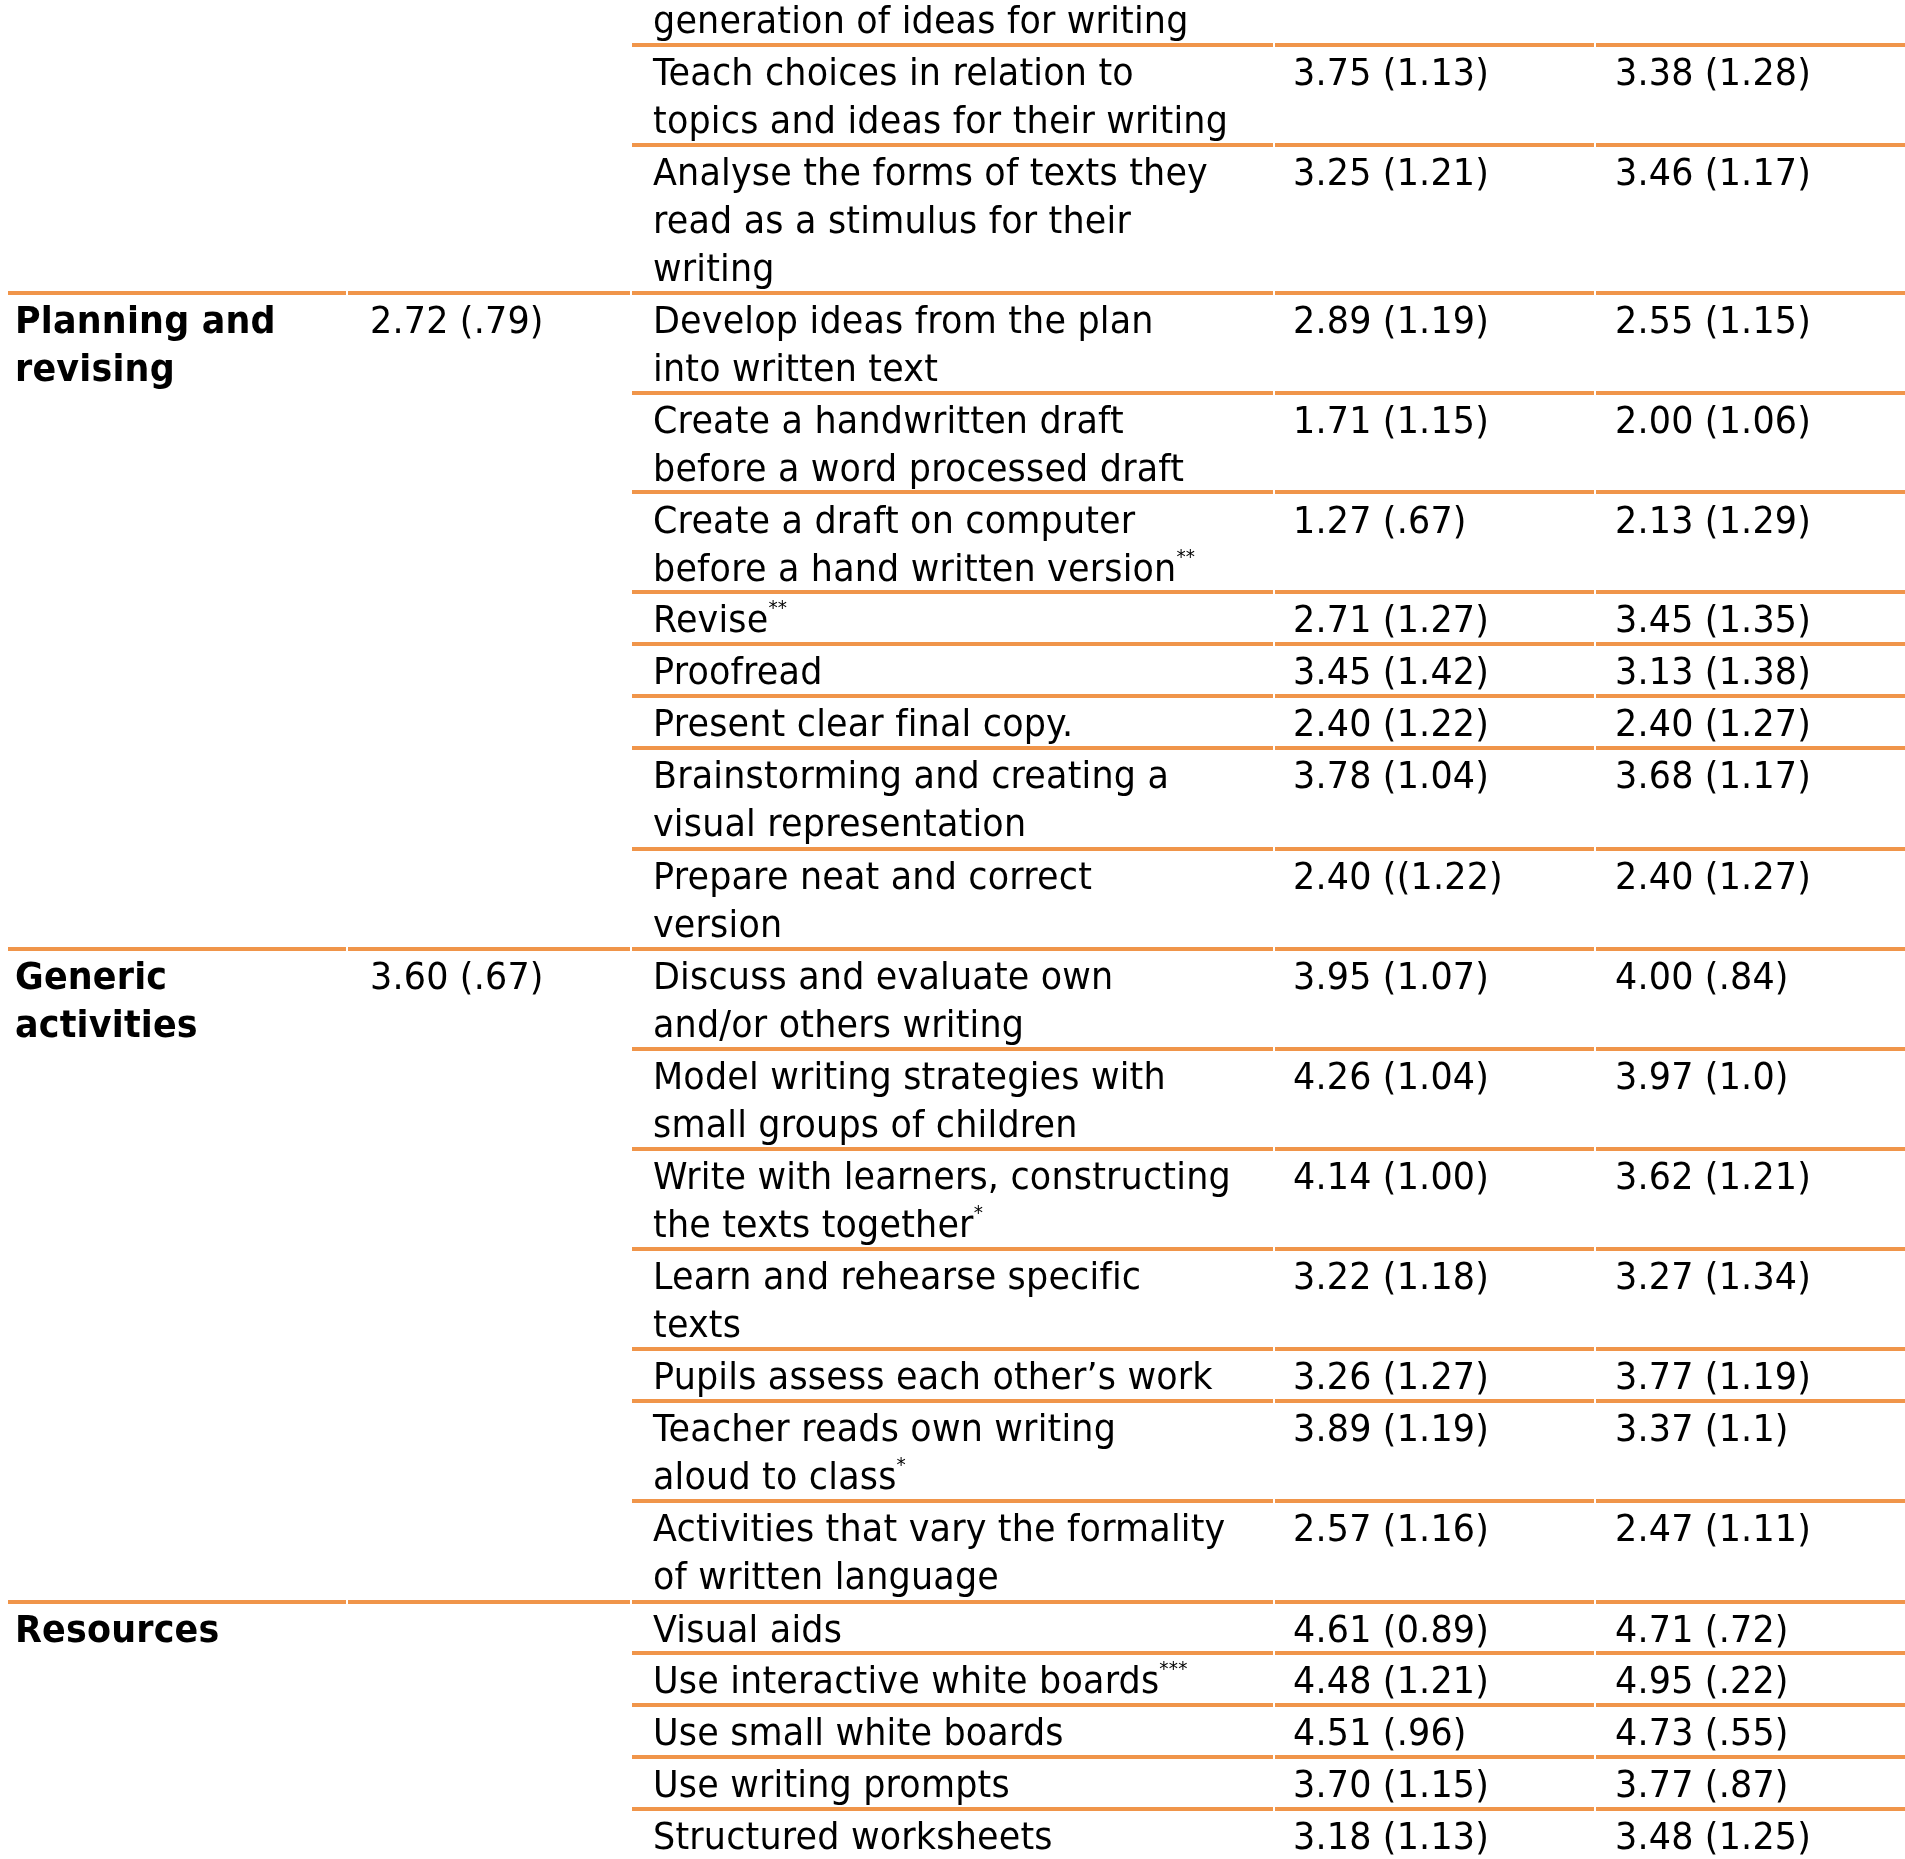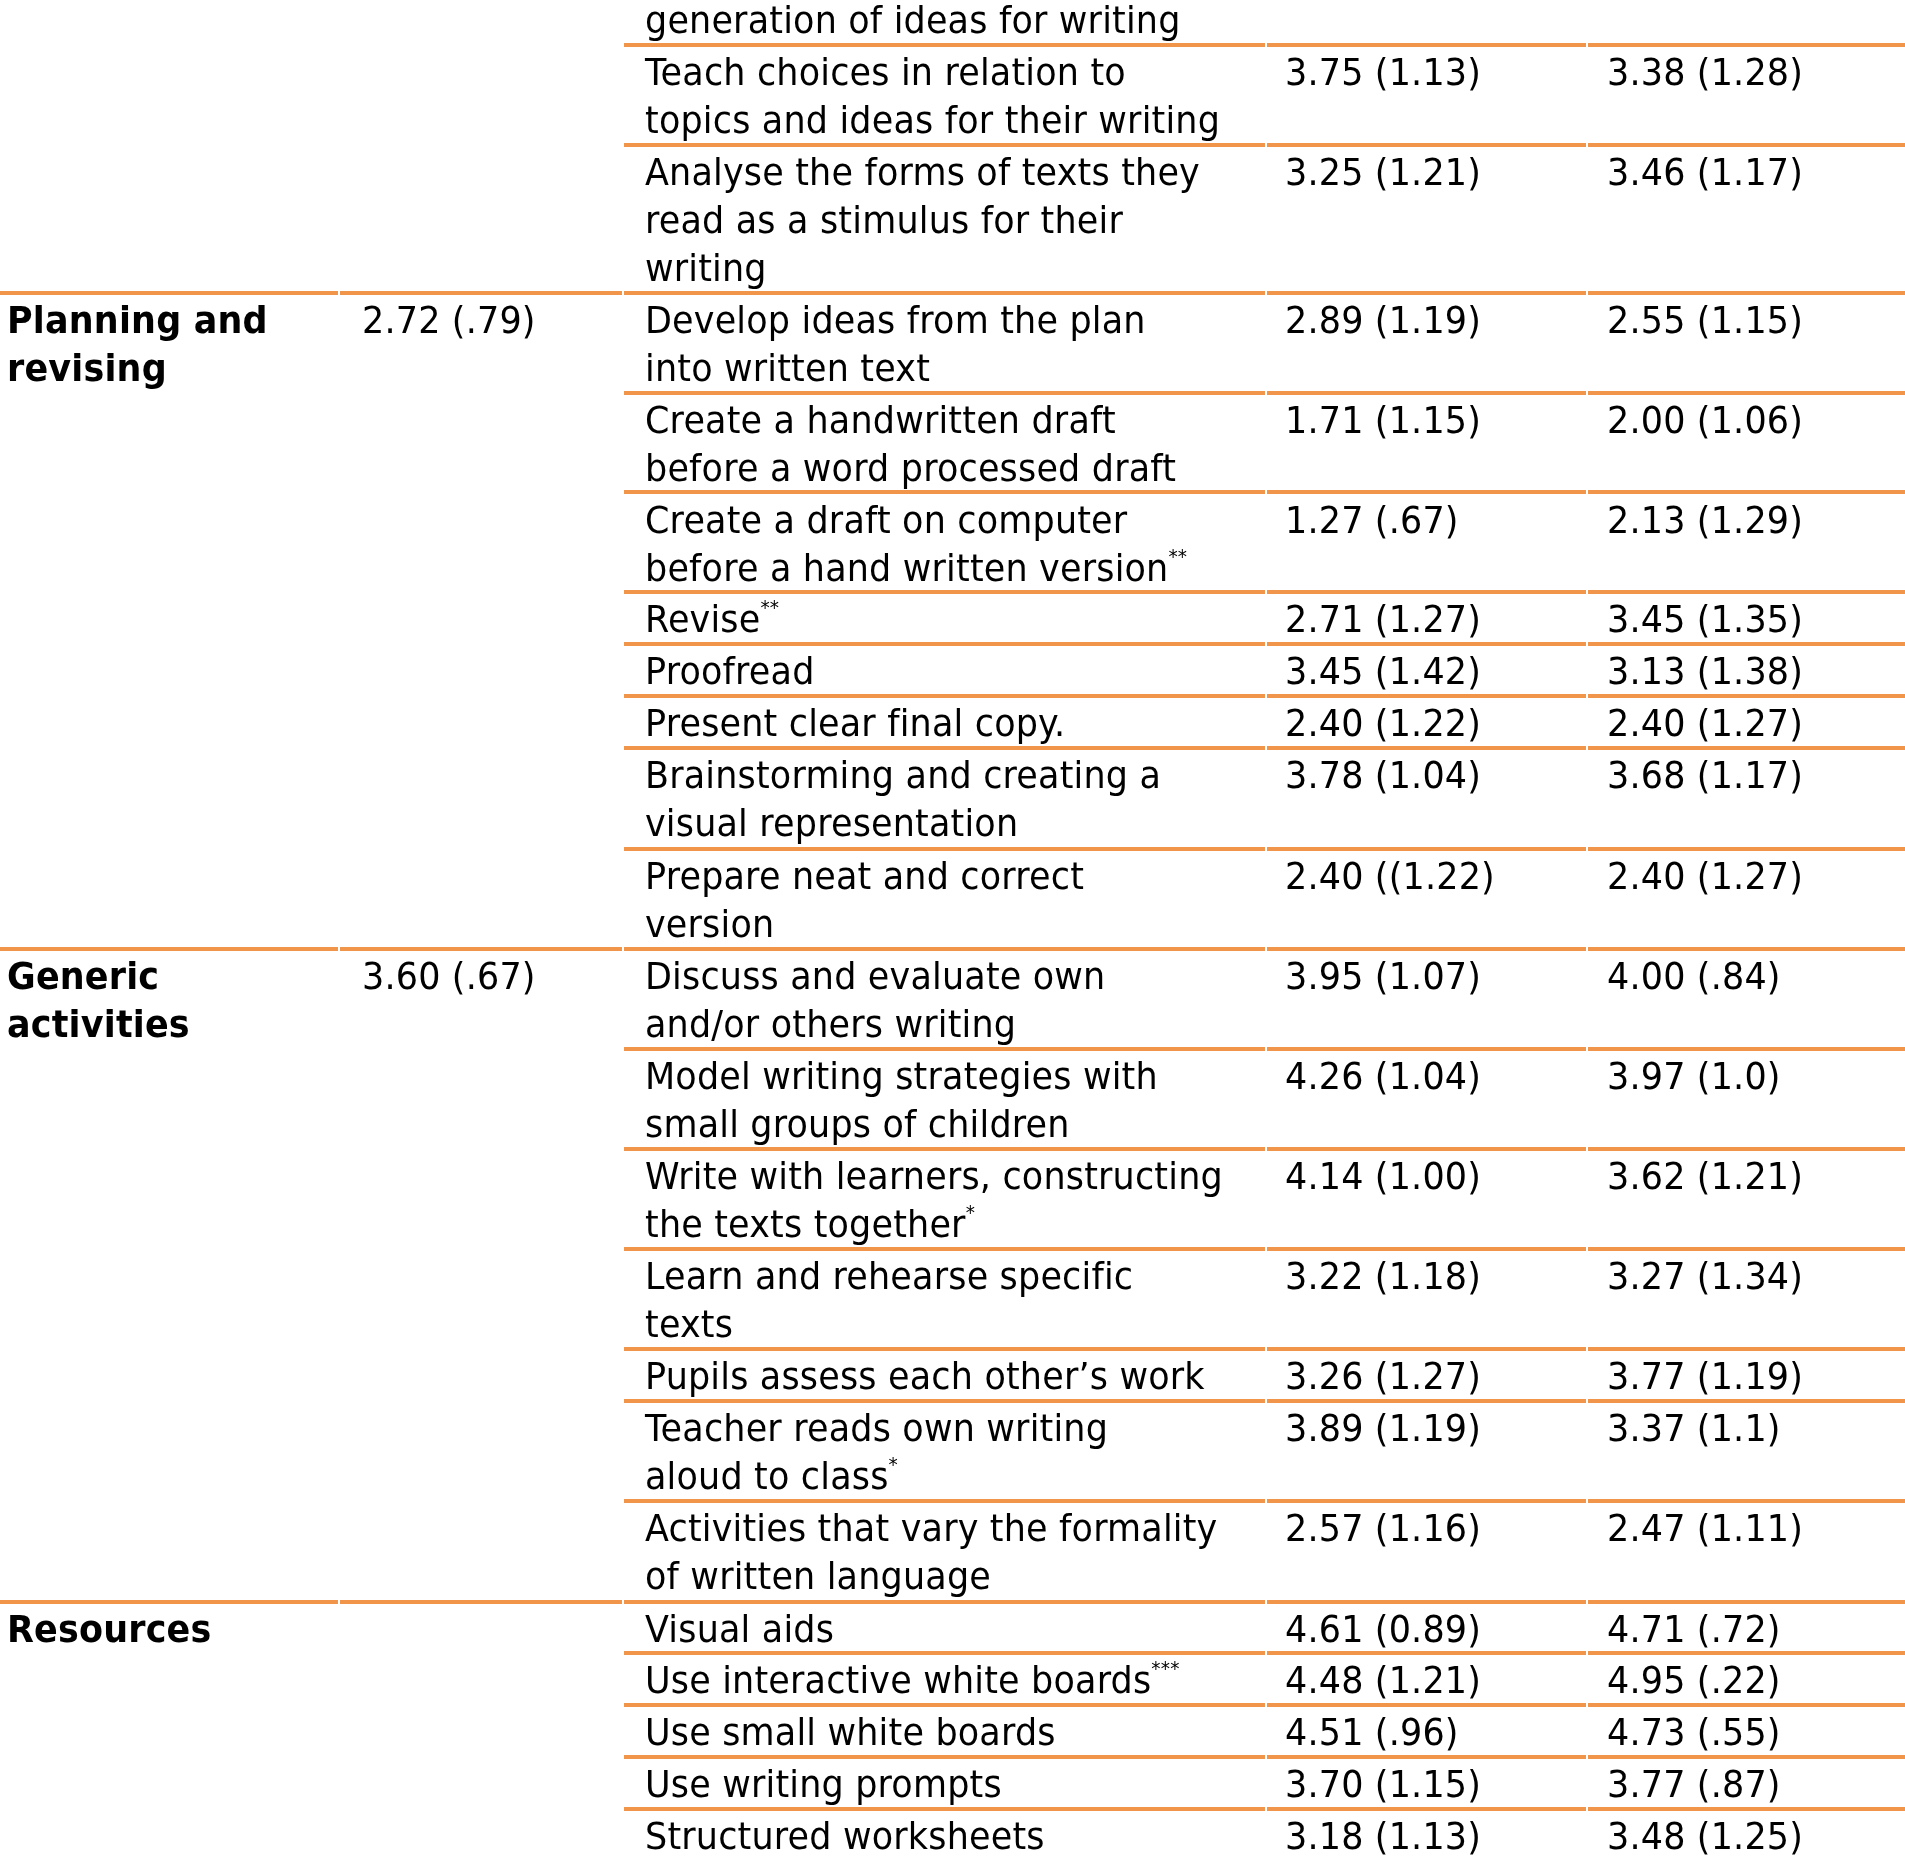--- a/index.html
+++ b/index.html
@@ -1,18 +1,18 @@
 <!DOCTYPE html>
 <html><head>
 <meta charset="utf-8">
 <style>
   html, body { margin: 0; padding: 0; background: #ffffff; }
   body { width: 1905px; height: 1859px; overflow: hidden; position: relative;
          font-family: "DejaVu Sans", sans-serif; color: #000; }
-  .table { position: absolute; left: 0; top: 0; width: 1854px; height: 1859px; }
+  .table { position: absolute; left: 8px; top: 0; width: 1854px; height: 1859px; }
   .hline { position: absolute; height: 4px; background: #F0954A; }
   .vgap { position: absolute; width: 2px; background: #ffffff; }
   .cell { position: absolute; font-size: 38px; line-height: 48px; letter-spacing: 0.2px;
           transform: scaleX(0.92); transform-origin: left top; white-space: nowrap; }
   .cat { font-weight: bold; }
   sup { font-size: 20px; line-height: 0; vertical-align: 18px; }
 </style>
 </head>
 <body>
 

